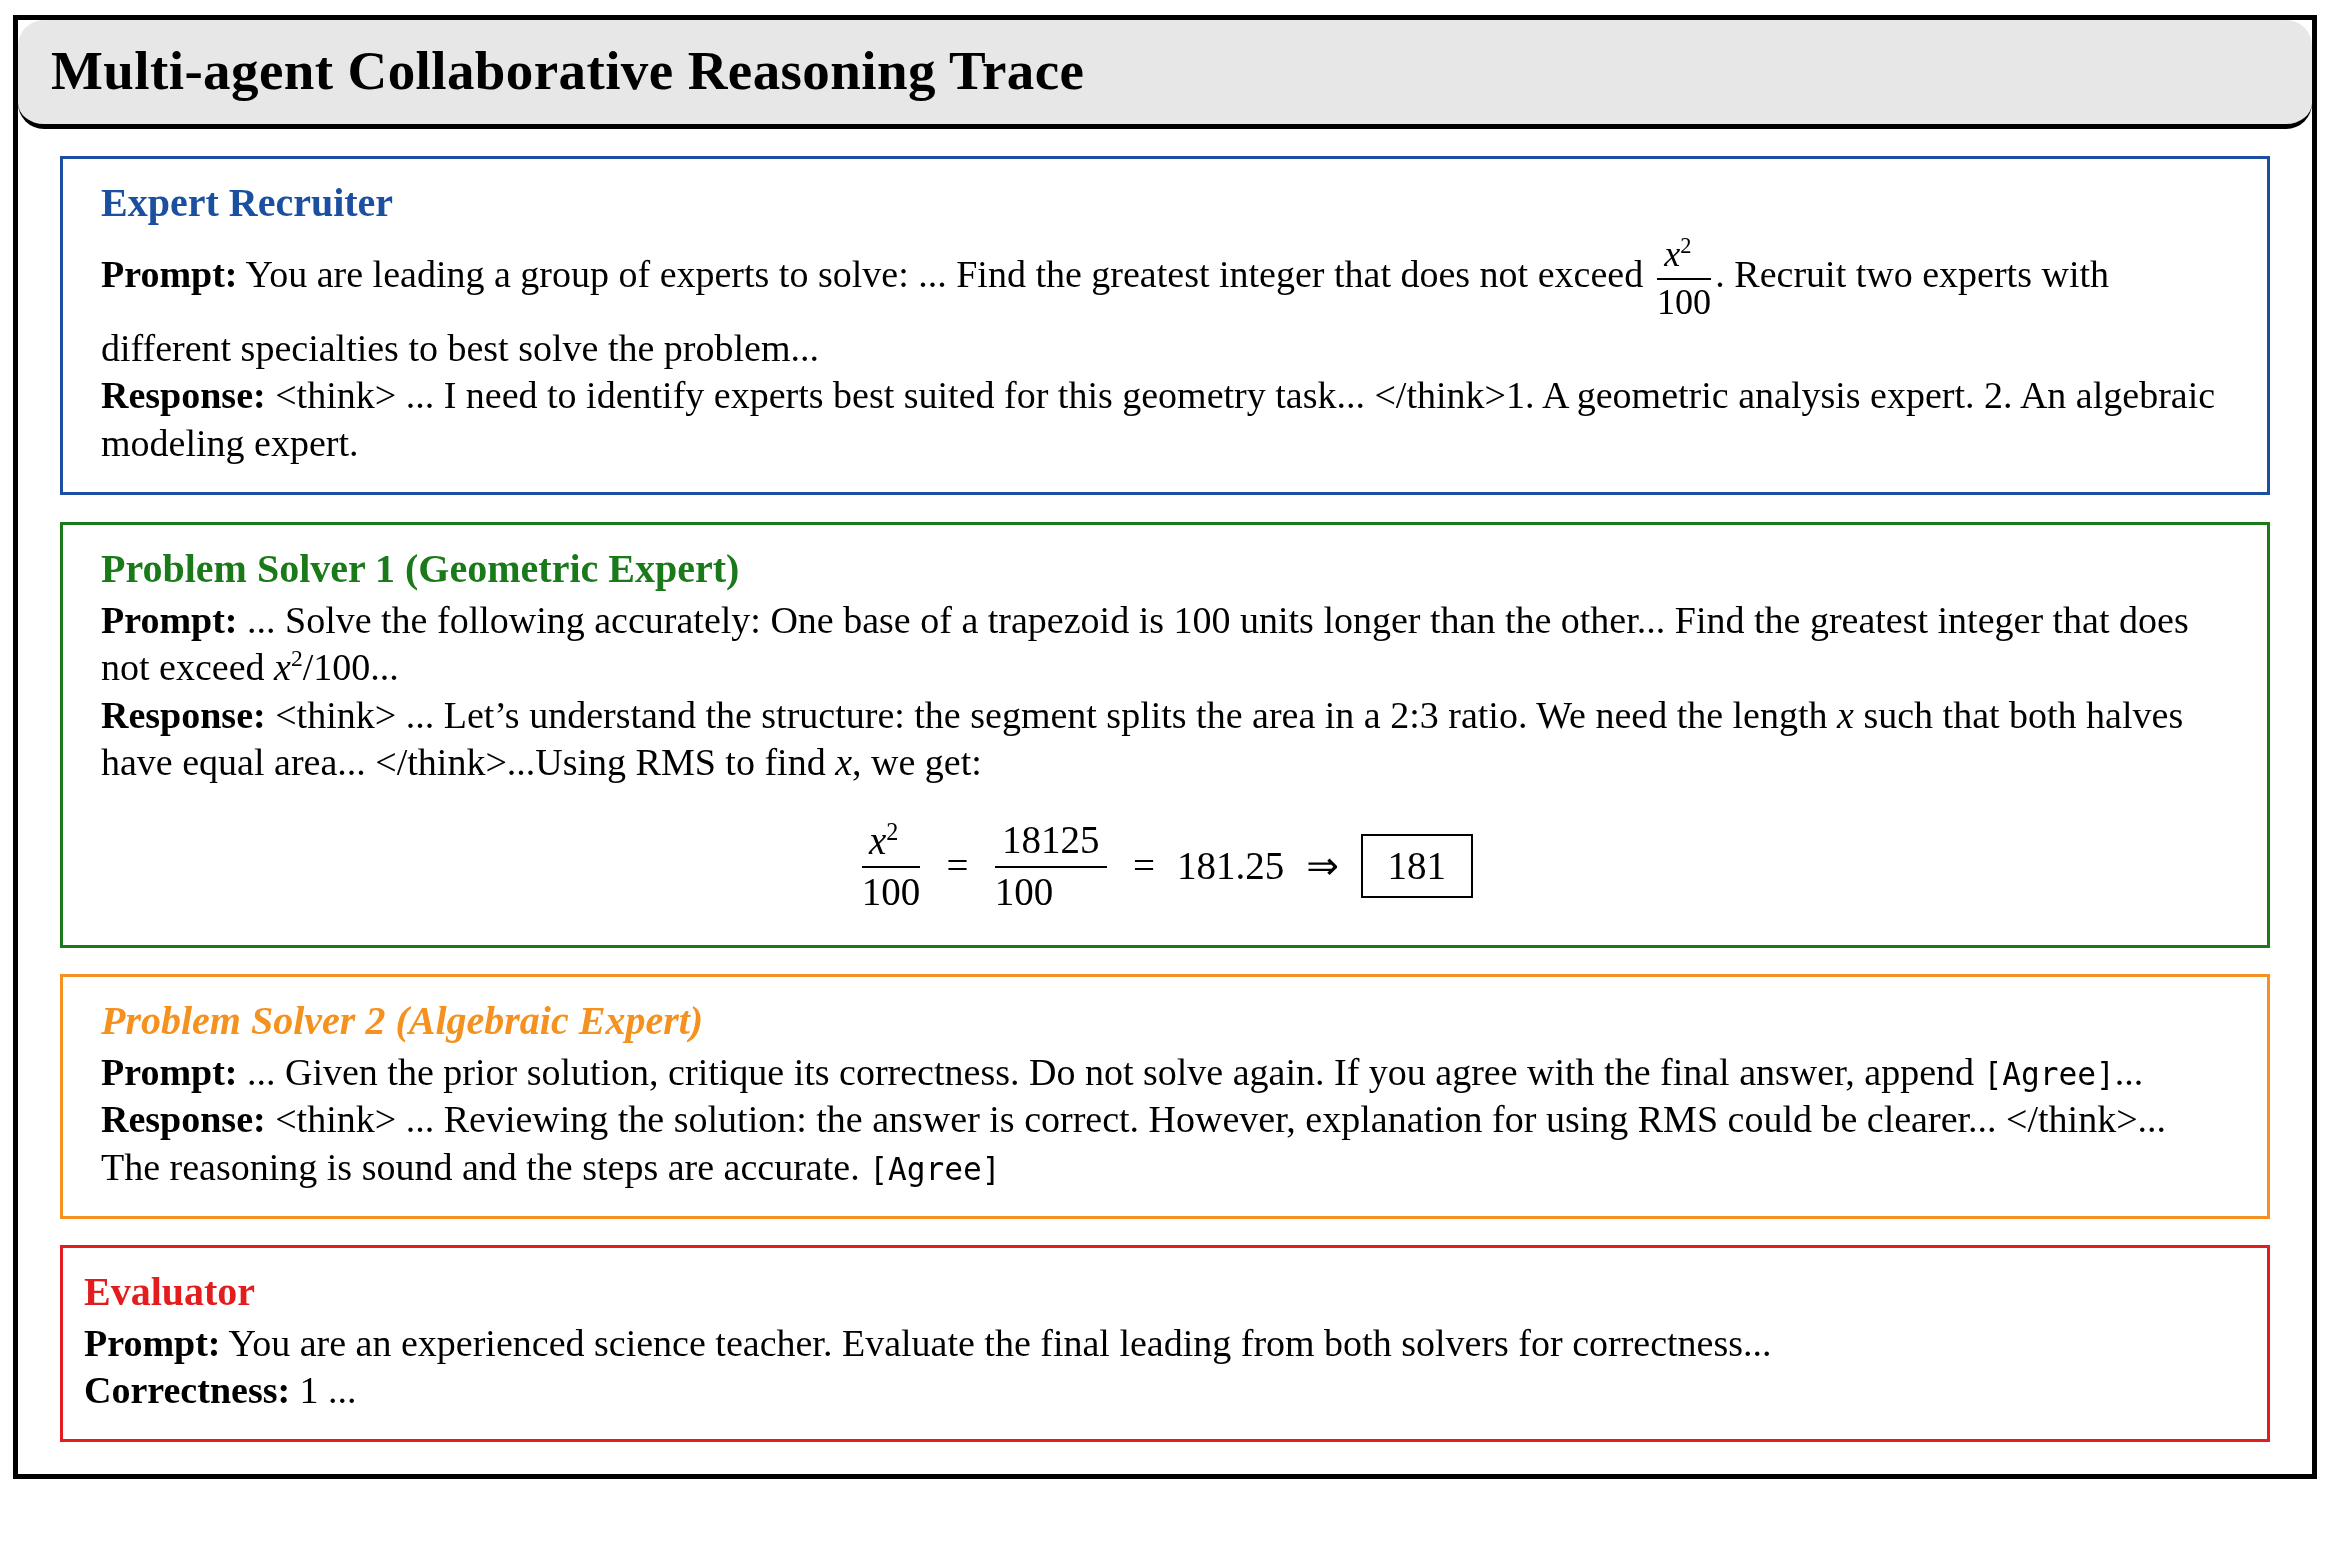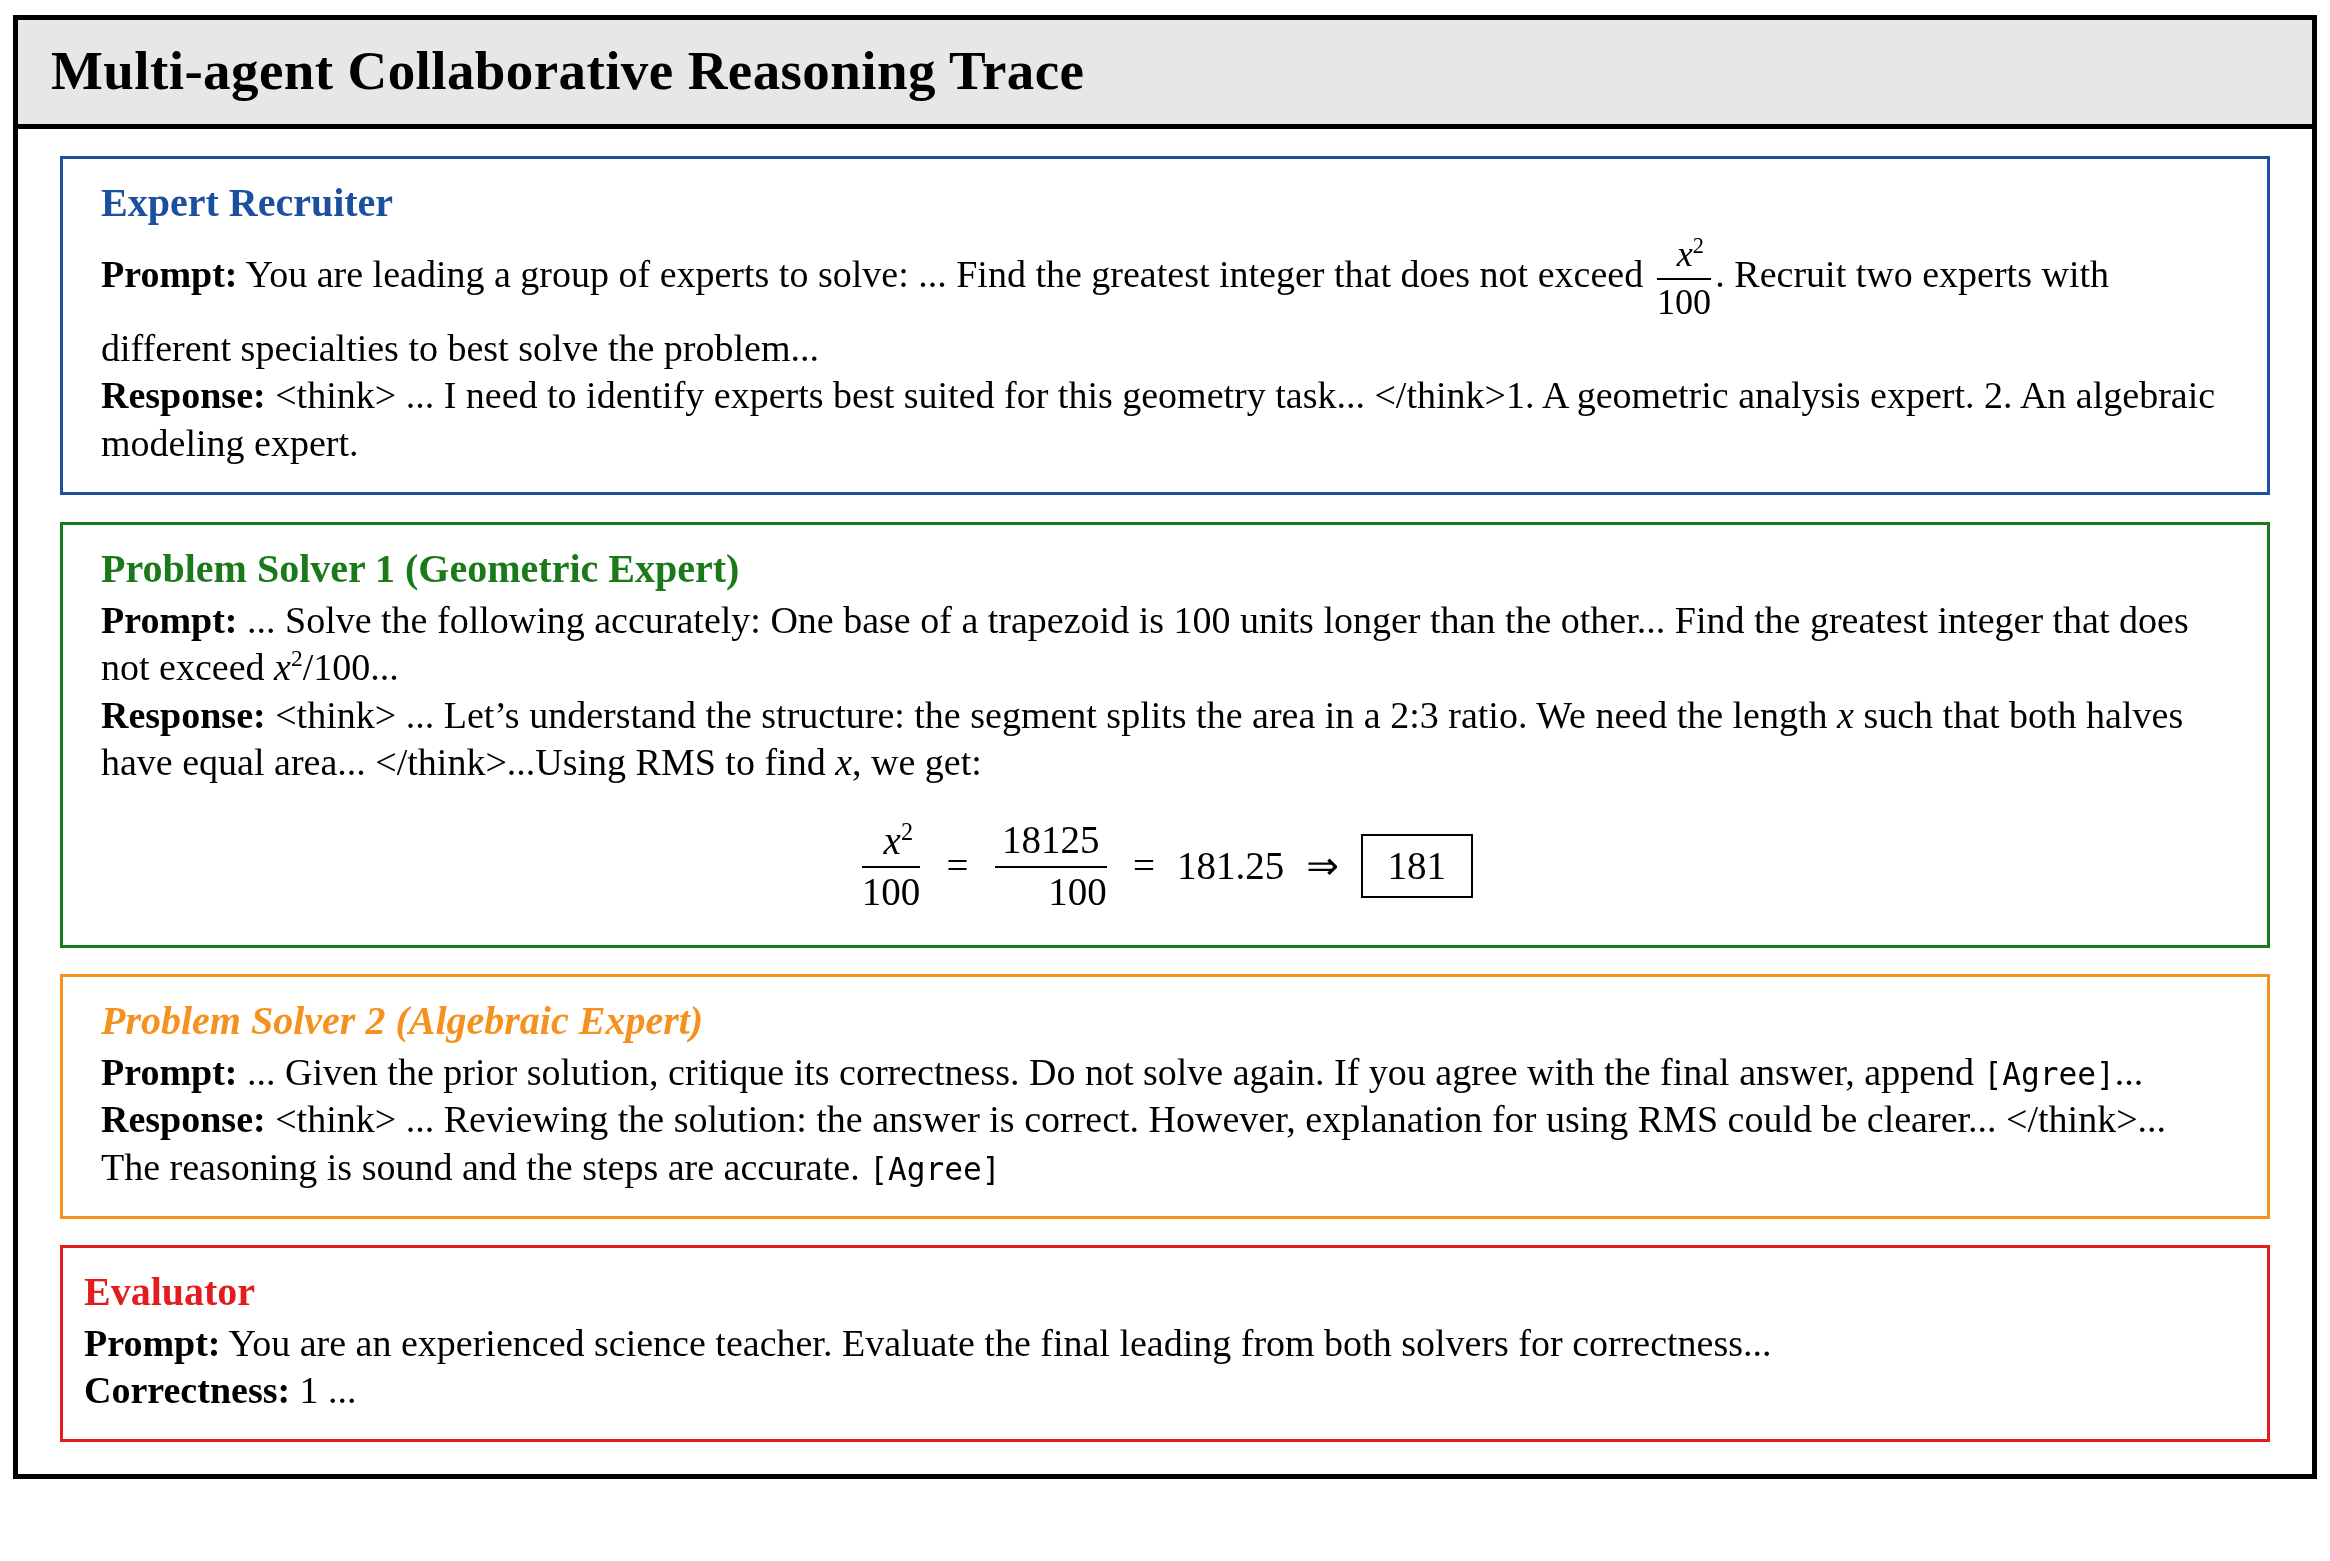--- a/index.html
+++ b/index.html
@@ -15,20 +15,21 @@
     border: 5.8px solid #000;
     background: #fff;
   }
   .title-bar {
     background: #e7e7e7;
     border-bottom: 5.8px solid #000;
     padding: 19px 33px 22px 33px;
     font-size: 55px;
     font-weight: 700;
     letter-spacing: 0.4px;
+    border-radius: 26px;
   }
   .content {
     padding: 27.5px 42px 32px 42px;
   }
   .agent-box {
     border: 3.6px solid #000;
     padding: 19px 38px 24.6px 38px;
     margin-bottom: 26px;
     font-size: 38px;
     line-height: 1.25;
@@ -53,21 +54,21 @@
   .lbl { font-weight: 700; }
   i.mathvar { font-style: italic; }
   sup.mathsup { font-size: 0.62em; }
   .mono {
     font-family: "DejaVu Sans Mono", monospace;
     font-size: 0.82em;
   }
   .frac {
     display: inline-block;
     vertical-align: middle;
-    text-align: right;
+    text-align: left;
     line-height: 1.08;
     margin: 2.9px 4.3px;
   }
   .frac .num {
     display: block;
     border-bottom: 2.9px solid #000;
     padding: 0 7.2px 4.3px 7.2px;
   }
   .frac .den {
     display: block;

